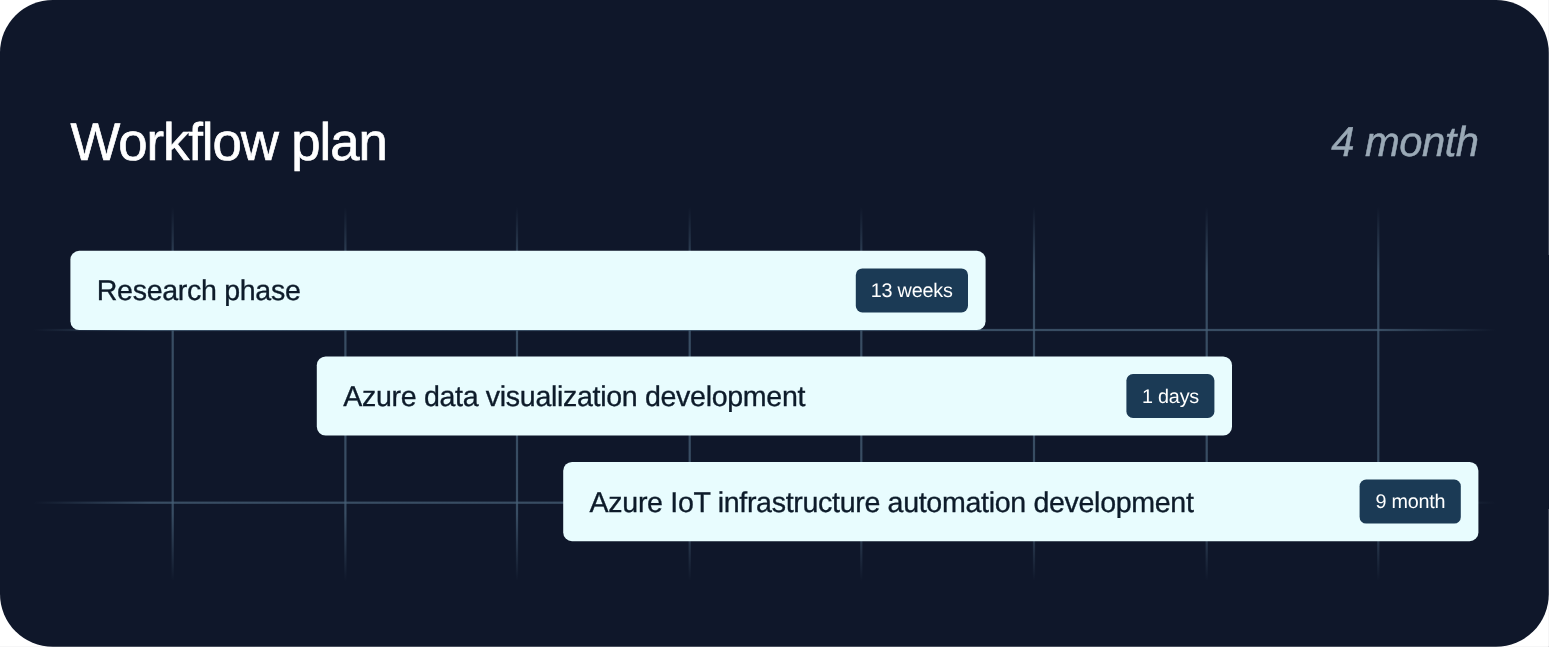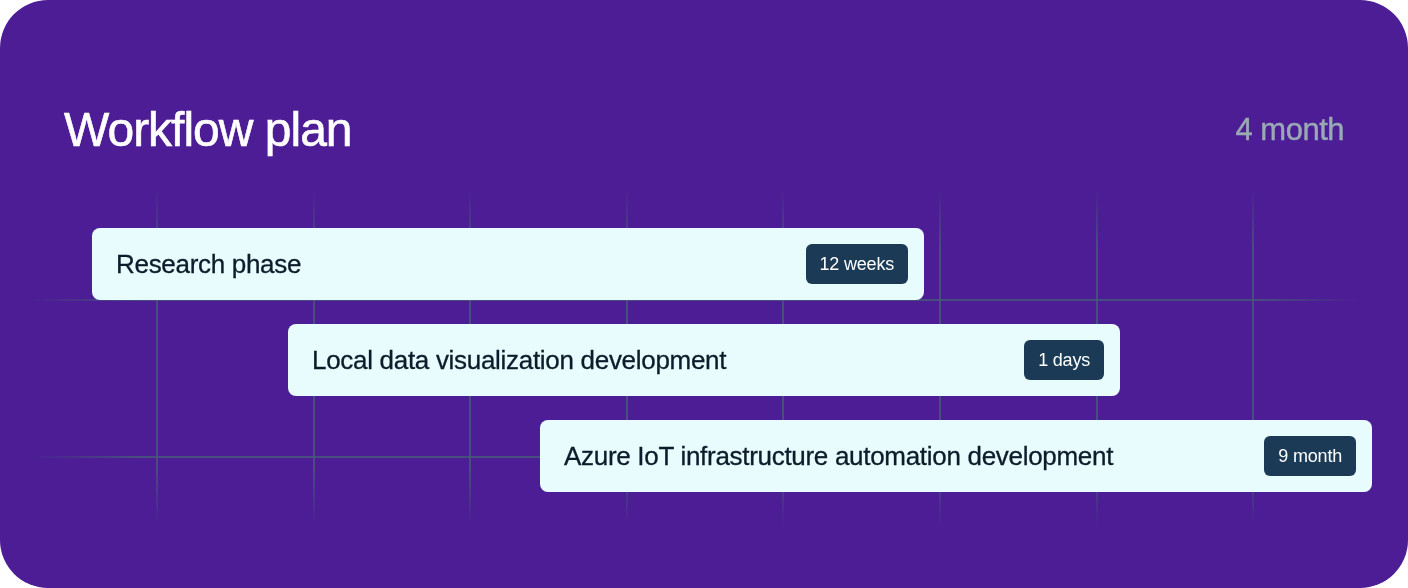--- a/index.html
+++ b/index.html
@@ -1,34 +1,34 @@
 <!DOCTYPE html>
 <html><head>
 <meta charset="utf-8">
 <style>
   html, body { margin: 0; padding: 0; background: #ffffff; }
   body { width: 1408px; height: 588px; overflow: hidden; }
   .card {
     position: absolute; left: 0; top: 0;
     width: 1408px; height: 588px;
-    background: #4c1d95;
+    background: #0f172a;
     border-radius: 48px;
     overflow: hidden;
     font-family: "Liberation Sans", "DejaVu Sans", sans-serif;
   }
   .title {
     position: absolute; left: 64px; top: 100px;
     font-size: 48px; line-height: 60px; font-weight: 400;
     color: #ffffff; letter-spacing: -1px;
     -webkit-text-stroke: 0.6px #ffffff;
   }
   .total {
     position: absolute; right: 64px; top: 106px;
-    font-size: 31px; line-height: 48px;
-    color: #9aa9b6; letter-spacing: -0.5px;
+    font-size: 38px; line-height: 48px;
+    color: #9aa9b6; letter-spacing: -0.5px; font-style: italic;
     -webkit-text-stroke: 0.4px #9aa9b6;
   }
   .grid { position: absolute; left: 0; top: 0; width: 1408px; height: 588px; pointer-events: none; }
   .vline {
     position: absolute; top: 188px; width: 1.5px; height: 340px;
     background: linear-gradient(to bottom, rgba(70,95,118,0) 0%, rgba(70,95,118,0.75) 18%, rgba(70,95,118,0.75) 82%, rgba(70,95,118,0) 100%);
   }
   .hline {
     position: absolute; left: 30px; width: 1330px; height: 1.5px;
     background: linear-gradient(to right, rgba(70,95,118,0) 0%, rgba(70,95,118,0.75) 8%, rgba(70,95,118,0.75) 92%, rgba(70,95,118,0) 100%);
@@ -67,28 +67,28 @@
     <div class="vline" style="left:939px"></div>
     <div class="vline" style="left:1096px"></div>
     <div class="vline" style="left:1252px"></div>
     <div class="hline" style="top:299px"></div>
     <div class="hline" style="top:456px"></div>
   </div>
 
   <div class="title">Workflow plan</div>
   <div class="total">4 month</div>
 
-  <div class="bar" style="left:64px; top:228px; width:832px;margin-left:28px;">
+  <div class="bar" style="left:64px; top:228px; width:832px;">
     <span class="bar-label">Research phase</span>
-    <span class="badge">12 weeks</span>
+    <span class="badge">13 weeks</span>
   </div>
 
   <div class="bar" style="left:288px; top:324px; width:832px;">
-    <span class="bar-label">Local data visualization development</span>
+    <span class="bar-label">Azure data visualization development</span>
     <span class="badge">1 days</span>
   </div>
 
-  <div class="bar" style="left:540px; top:420px; width:832px;">
+  <div class="bar" style="left:512px; top:420px; width:832px;">
     <span class="bar-label">Azure IoT infrastructure automation development</span>
     <span class="badge">9 month</span>
   </div>
 
 </div>
 
 </body></html>

